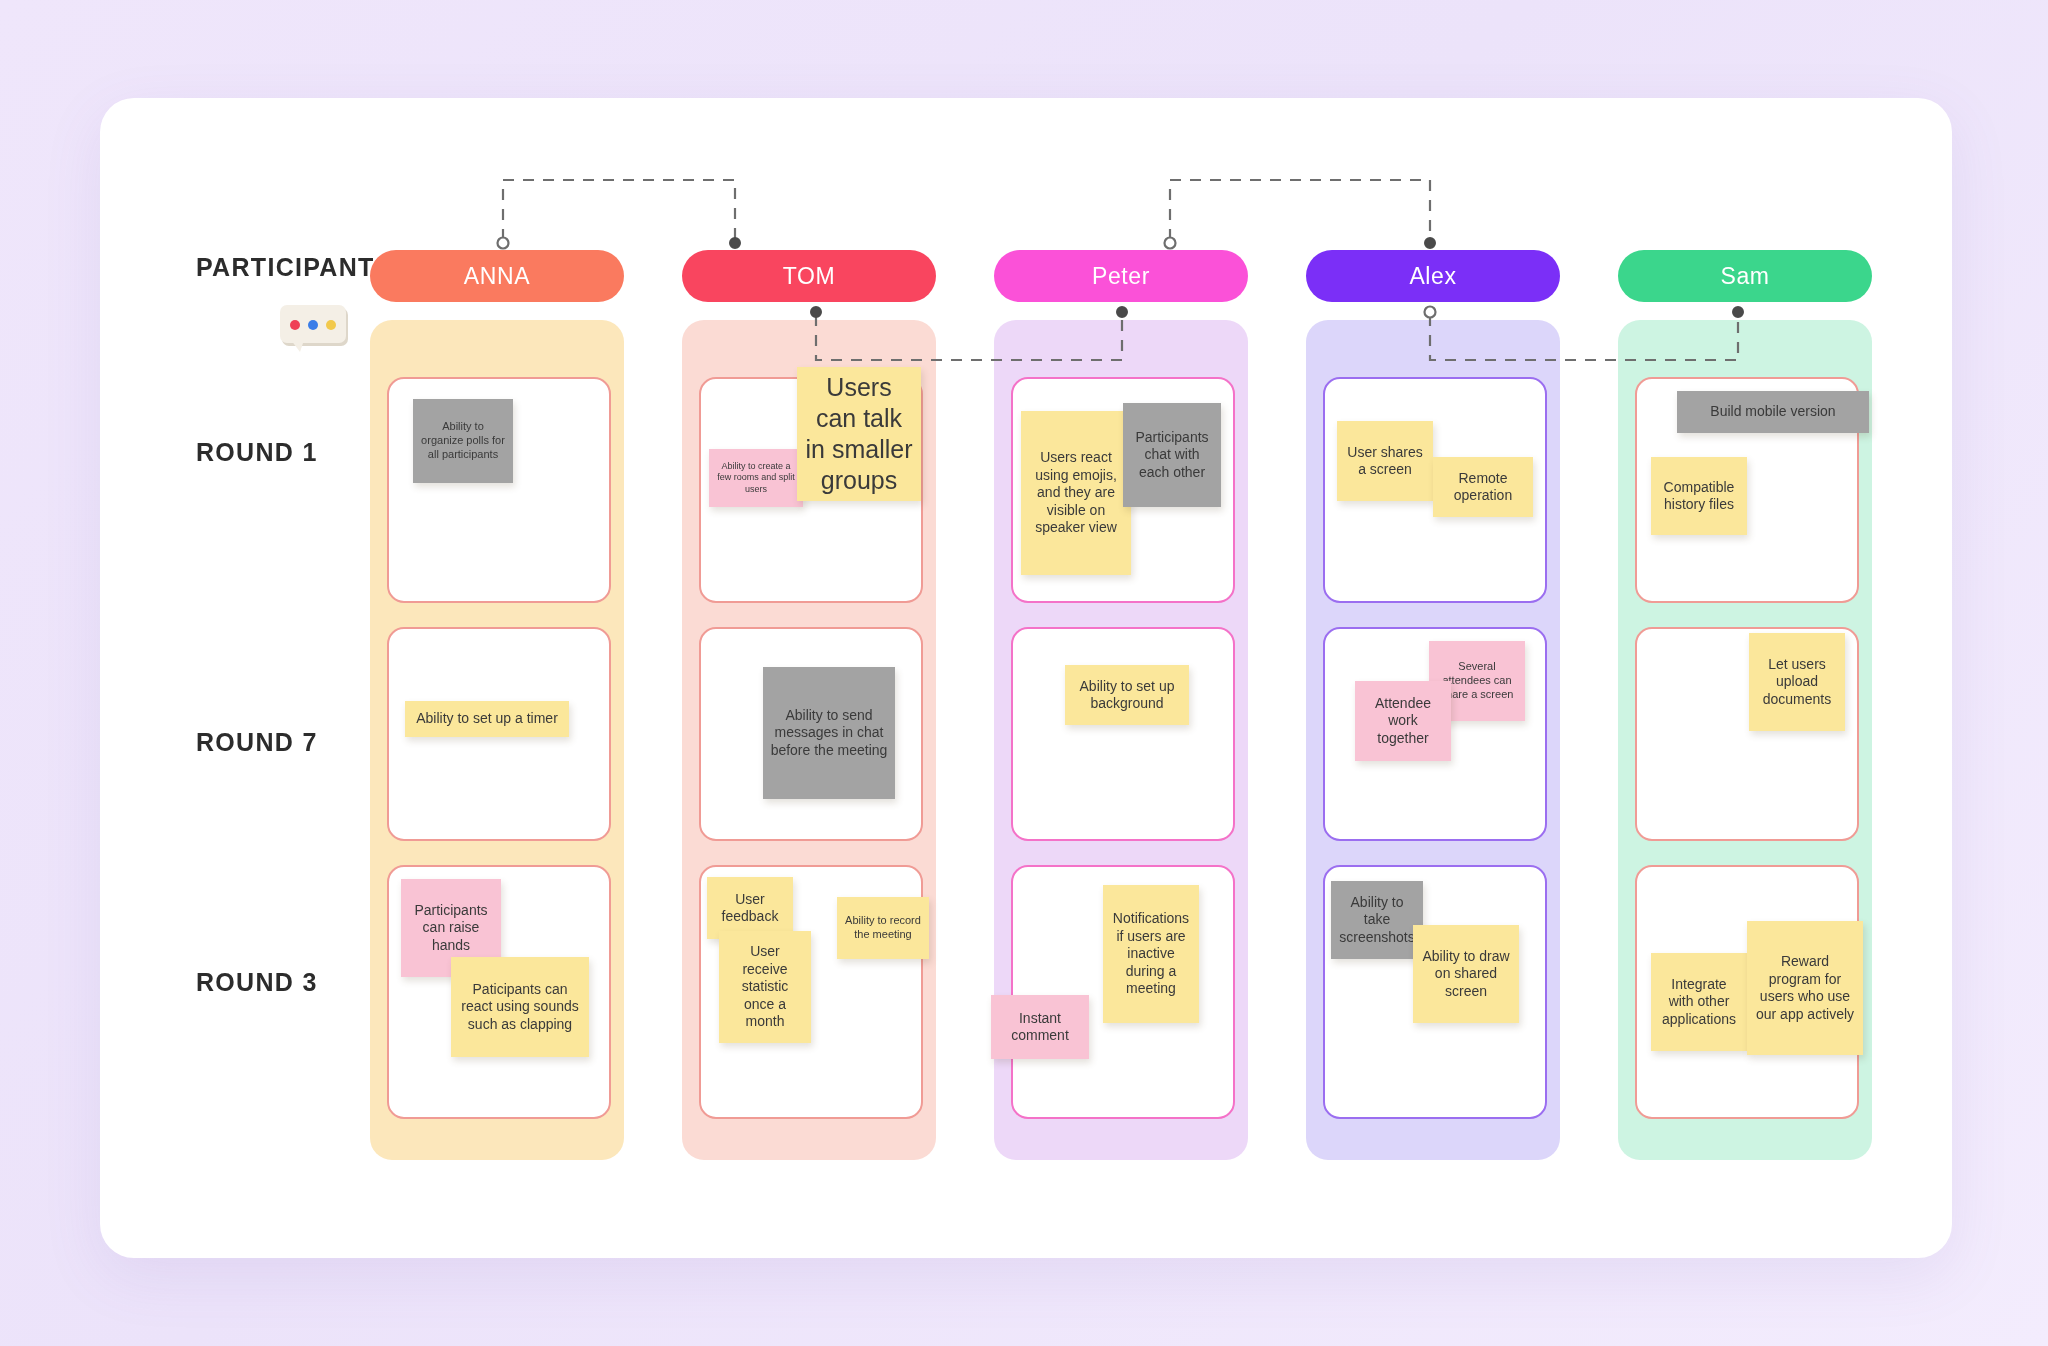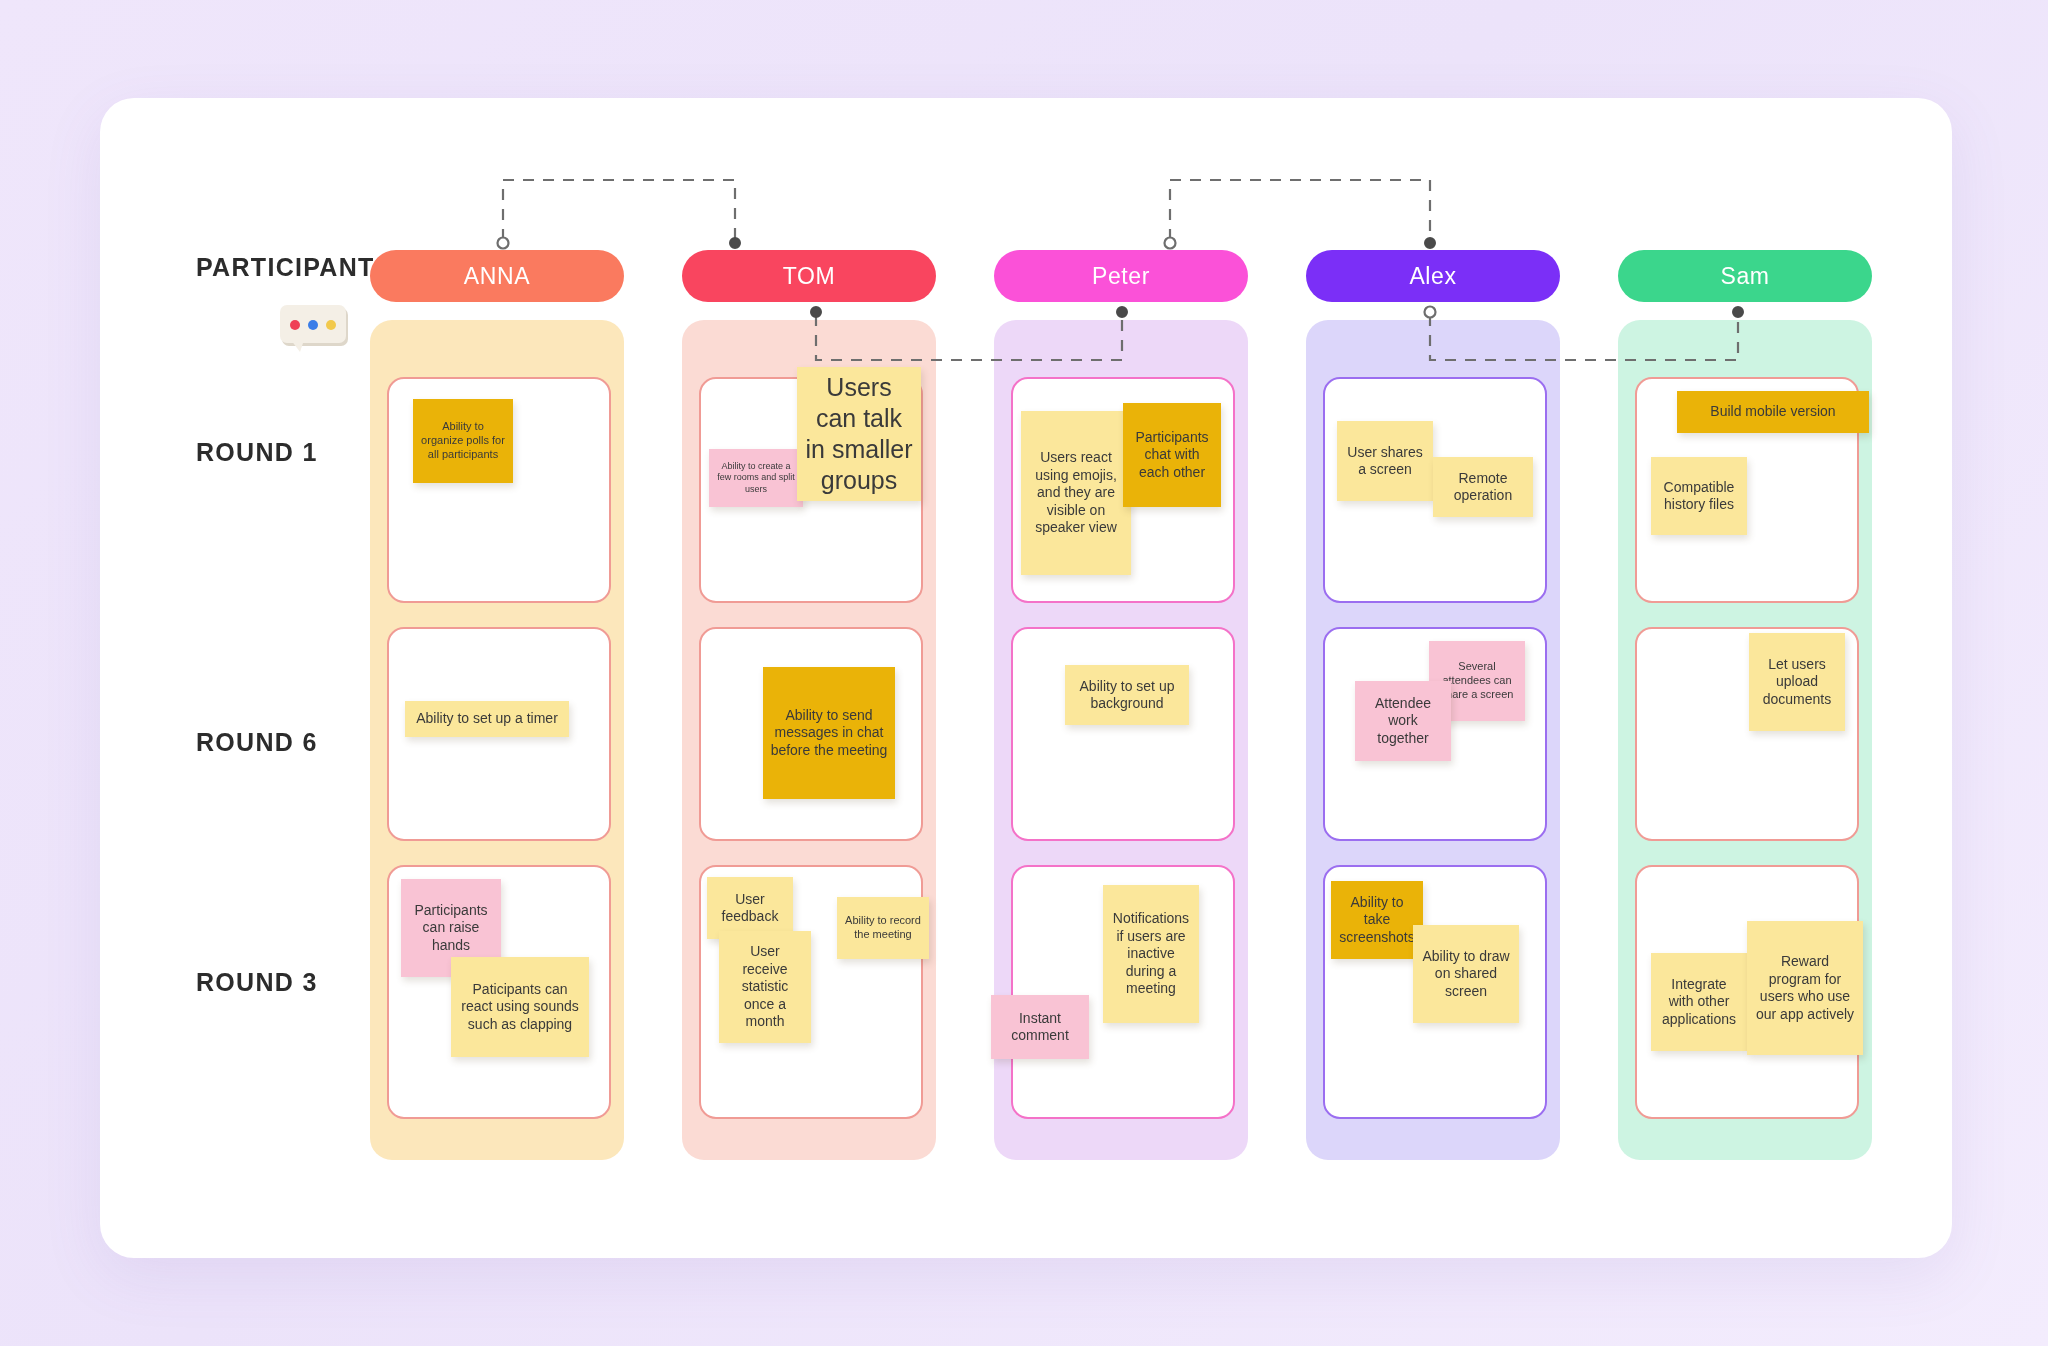--- a/index.html
+++ b/index.html
@@ -125,39 +125,39 @@
     display: flex;
     align-items: center;
     justify-content: center;
     text-align: center;
     color: #3a3a3a;
     line-height: 1.25;
     box-shadow: 2px 4px 7px rgba(90, 70, 40, 0.16);
     word-break: break-word;
   }
   .note.yellow { background: #fbe79b; }
-  .note.blue   { background: #eab308; }
+  .note.blue   { background: #a3a3a3; }
   .note.pink   { background: #f9c3d4; }
 
   
   #connectors {
     position: absolute;
     left: 0; top: 0;
     width: 2048px; height: 1346px;
     pointer-events: none;
   }
 </style>
 </head>
 <body>
 
 <div id="board-card"></div>
 
 <div class="axis-label" id="label-participants">PARTICIPANTS</div>
 <div class="axis-label" id="label-round-1">ROUND  1</div>
-<div class="axis-label" id="label-round-2">ROUND  6</div>
+<div class="axis-label" id="label-round-2">ROUND  7</div>
 <div class="axis-label" id="label-round-3">ROUND  3</div>
 
 <div id="bubble-icon">
   <div class="bubble-body"></div>
   <div class="bubble-tail"></div>
   <div class="dot d1"></div>
   <div class="dot d2"></div>
   <div class="dot d3"></div>
 </div>
 

